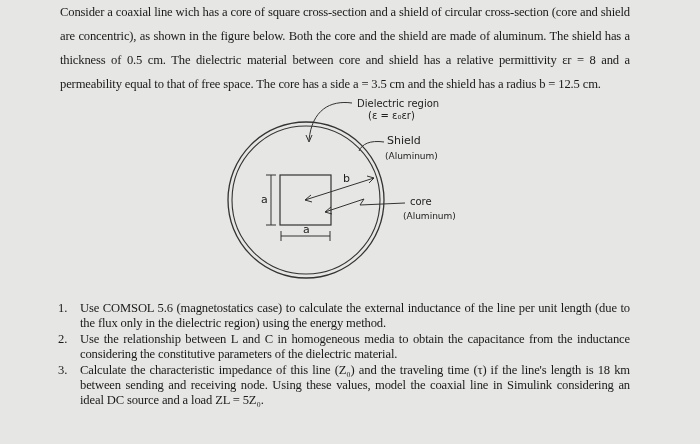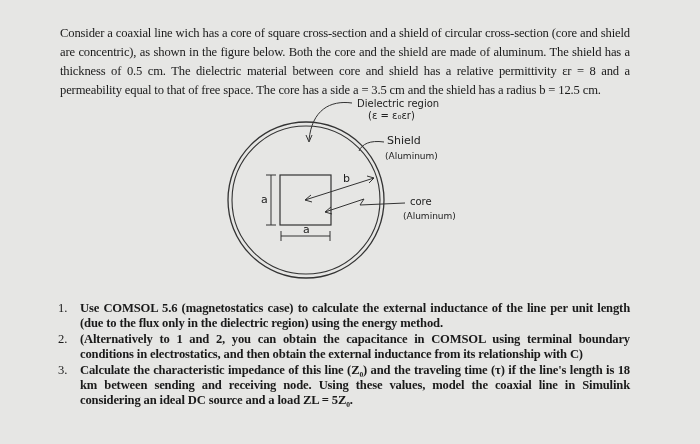--- a/index.html
+++ b/index.html
@@ -4,34 +4,34 @@
 <style>
   html, body { margin:0; padding:0; }
   body {
     width:700px; height:444px; overflow:hidden;
     background:#e6e6e4;
     font-family:"Liberation Serif", serif;
     color:#1a1a1a;
     position:relative;
   }
   .intro {
-    position:absolute; left:60px; top:24px; width:570px;
-    font-size:12.6px; line-height:19px; text-align:justify;
+    position:absolute; left:60px; top:0; width:570px;
+    font-size:12.6px; line-height:24px; text-align:justify;
     letter-spacing:-0.15px;
   }
   .intro p { margin:0; }
   .figure { position:absolute; left:0; top:0; width:700px; height:290px; pointer-events:none; }
   .hand { font-family:"DejaVu Sans", sans-serif; fill:#222; }
   .questions {
     position:absolute; left:58px; top:301px; width:572px;
     font-size:12.6px; line-height:15.4px; letter-spacing:-0.15px;
   }
   .q { display:flex; text-align:justify; }
   .q .num { width:22px; flex:none; }
-  .q .body { flex:1;font-weight:bold; }
+  .q .body { flex:1; }
 </style>
 </head>
 <body>
 
 <div class="intro">
   <p>Consider a coaxial line wich has a core of square cross-section and a shield of circular cross-section (core and shield are concentric), as shown in the figure below. Both the core and the shield are made of aluminum. The shield has a thickness of 0.5 cm. The dielectric material between core and shield has a relative permittivity εr = 8 and a permeability equal to that of free space. The core has a side  a = 3.5 cm and the shield has a radius b = 12.5 cm.</p>
 </div>
 
 <svg class="figure" viewBox="0 0 700 290">
 
@@ -71,20 +71,20 @@
 </svg>
 
 <div class="questions">
   <div class="q">
     <span class="num">1.</span>
     <span class="body">Use COMSOL 5.6 (magnetostatics case) to calculate the external inductance of the line per unit length (due to the flux only in the dielectric region) using the energy method.</span>
   </div>
   <div class="q">
     <span class="num">2.</span>
     <span class="body">
-      <span style="display:block">(Alternatively to 1 and 2, you can obtain the capacitance in COMSOL using terminal boundary conditions in electrostatics, and then obtain the external inductance from its relationship with C)</span>
+      <span>Use the relationship between L and C in homogeneous media to obtain the capacitance from the inductance considering the constitutive parameters of the dielectric material.</span>
     </span>
   </div>
   <div class="q">
     <span class="num">3.</span>
     <span class="body">Calculate the characteristic impedance of this line (Z₀) and the traveling time (τ) if the line's length is 18 km between sending and receiving node. Using these values, model the coaxial line in Simulink considering an ideal DC source and a load ZL = 5Z₀.</span>
   </div>
 </div>
 
 </body></html>

